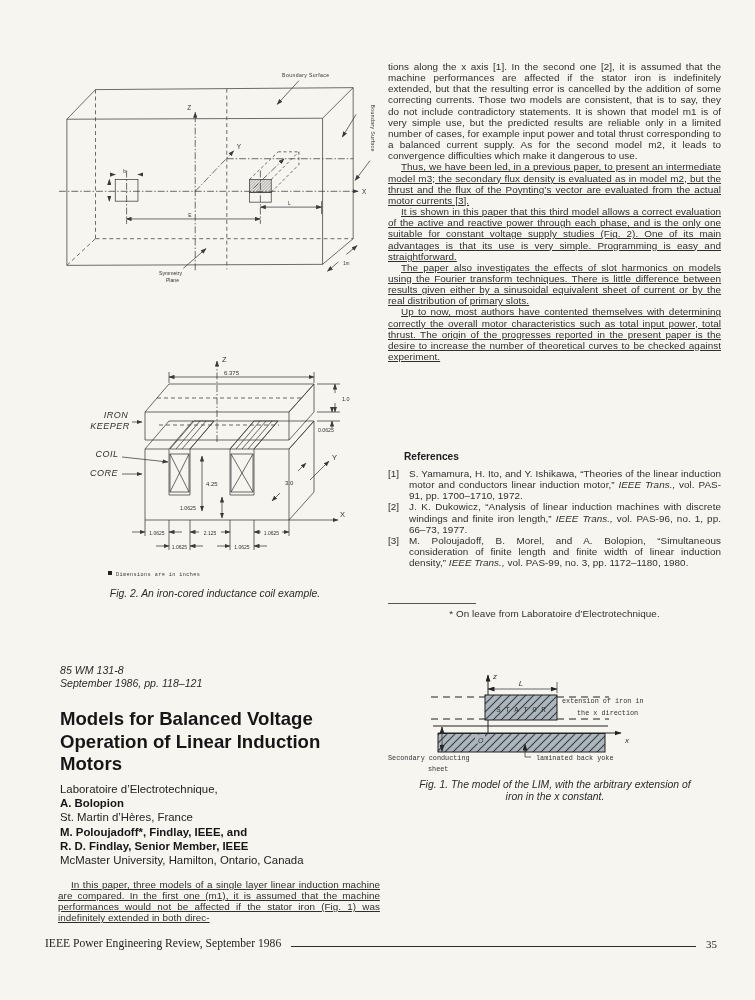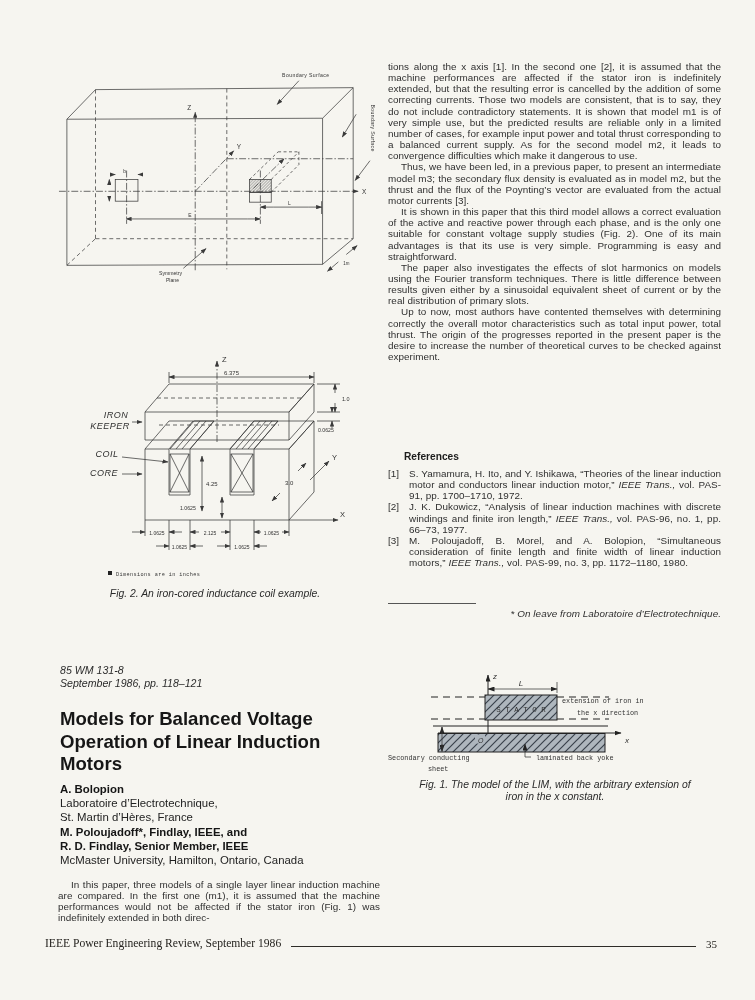--- a/index.html
+++ b/index.html
@@ -5,21 +5,21 @@
   html,body { margin:0; padding:0; background:#dddbd6; }
   .page {
     position:relative; width:755px; height:1000px; margin:0 auto;
     background:#f6f5f0; color:#2f2f2f; overflow:hidden;
     font-family:"Liberation Sans", sans-serif;
   }
   .abs { position:absolute; }
   
   .body-text { font-size:9.9px; line-height:11.15px; text-align:justify; letter-spacing:0.05px; }
   .para { margin:0; }
-  .para.indent { text-indent:13px; }
+  .para.indent { text-indent:13px;text-decoration:underline; }
   .refs-heading { font-weight:bold; font-size:10.2px; color:#1d1d1d; }
   .ref { display:flex; margin:0; }
   .ref-num { flex:none; width:21px; }
   .ref-body { flex:1; text-align:justify; }
   .it { font-style:italic; }
   .footnote-rule { width:88px; border-top:1px solid #555; margin-bottom:4px; }
   .caption { font-style:italic; font-size:10.4px; line-height:11.8px; text-align:center; color:#2b2b2b; }
   .paper-id { font-style:italic; font-size:10.6px; line-height:13.4px; color:#2b2b2b; }
   .title-line { font-weight:bold; font-size:18.6px; line-height:22.6px; color:#161616; }
   .author-line { font-size:11.4px; line-height:14.2px; color:#222; }
@@ -256,22 +256,22 @@
     <div>September 1986, pp. 118–121</div>
   </div>
 
   <div class="abs" style="left:60px; top:708px; width:322px;">
     <div class="title-line">Models for Balanced Voltage</div>
     <div class="title-line">Operation of Linear Induction</div>
     <div class="title-line">Motors</div>
   </div>
 
   <div class="abs" style="left:60px; top:782px; width:322px;">
+    <div class="author-line">Laboratoire d’Electrotechnique,</div>
     <div class="author-line bold">A. Bolopion</div>
-    <div class="author-line">Laboratoire d’Electrotechnique,</div>
     <div class="author-line">St. Martin d’Hères, France</div>
     <div class="author-line bold">M. Poloujadoff*, Findlay, IEEE, and</div>
     <div class="author-line bold">R. D. Findlay, Senior Member, IEEE</div>
     <div class="author-line">McMaster University, Hamilton, Ontario, Canada</div>
   </div>
 
   <div class="abs body-text" style="left:58px; top:879px; width:322px;">
     <p class="para indent">In this paper, three models of a single layer linear induction machine are compared. In the first one (m1), it is assumed that the machine performances would not be affected if the stator iron (Fig. 1) was indefinitely extended in both direc-</p>
   </div>
 
@@ -289,27 +289,27 @@
     <div class="ref">
       <span class="ref-num">[1]</span>
       <span class="ref-body"><span>S. Yamamura, H. Ito, and Y. Ishikawa, “Theories of the linear induction motor and conductors linear induction motor,” </span><span class="it">IEEE Trans.,</span><span> vol. PAS-91, pp. 1700–1710, 1972.</span></span>
     </div>
     <div class="ref">
       <span class="ref-num">[2]</span>
       <span class="ref-body"><span>J. K. Dukowicz, “Analysis of linear induction machines with discrete windings and finite iron length,” </span><span class="it">IEEE Trans.,</span><span> vol. PAS-96, no. 1, pp. 66–73, 1977.</span></span>
     </div>
     <div class="ref">
       <span class="ref-num">[3]</span>
-      <span class="ref-body"><span>M. Poloujadoff, B. Morel, and A. Bolopion, “Simultaneous consideration of finite length and finite width of linear induction motors,” </span><span class="it">IEEE Trans.,</span><span> vol. PAS-99, no. 3, pp. 1172–1180, 1980.</span></span>
+      <span class="ref-body"><span>M. Poloujadoff, B. Morel, and A. Bolopion, “Simultaneous consideration of finite length and finite width of linear induction density,” </span><span class="it">IEEE Trans.,</span><span> vol. PAS-99, no. 3, pp. 1172–1180, 1980.</span></span>
     </div>
   </div>
 
   <div class="abs" style="left:388px; top:603px; width:333px;">
     <div class="footnote-rule"></div>
-    <div class="body-text" style="text-align:right;font-style:italic;">* On leave from Laboratoire d’Electrotechnique.</div>
+    <div class="body-text" style="text-align:center;">* On leave from Laboratoire d’Electrotechnique.</div>
   </div>
 
   <svg class="abs" style="left:385px; top:660px;" width="340" height="118" viewBox="0 0 340 118">
     <defs>
       <marker id="f3a" markerUnits="userSpaceOnUse" markerWidth="7" markerHeight="5" refX="6.5" refY="2.5" orient="auto">
         <path d="M0,0 L7,2.5 L0,5 Z" fill="#222"></path>
       </marker>
       <pattern id="f3h" patternUnits="userSpaceOnUse" width="8" height="8">
         <rect width="8" height="8" fill="#aeb6bd"></rect>
         <path d="M-2,10 L10,-2 M2,14 L14,2 M-6,6 L6,-6" stroke="#39414b" stroke-width="1.2"></path>

